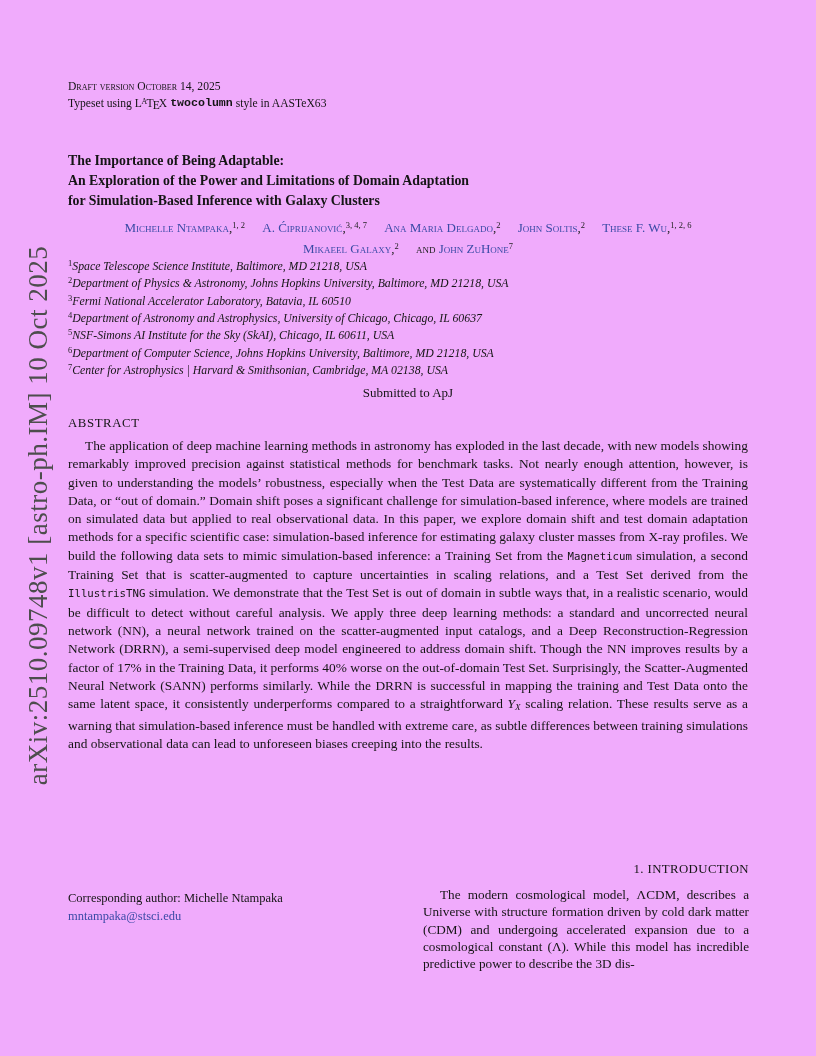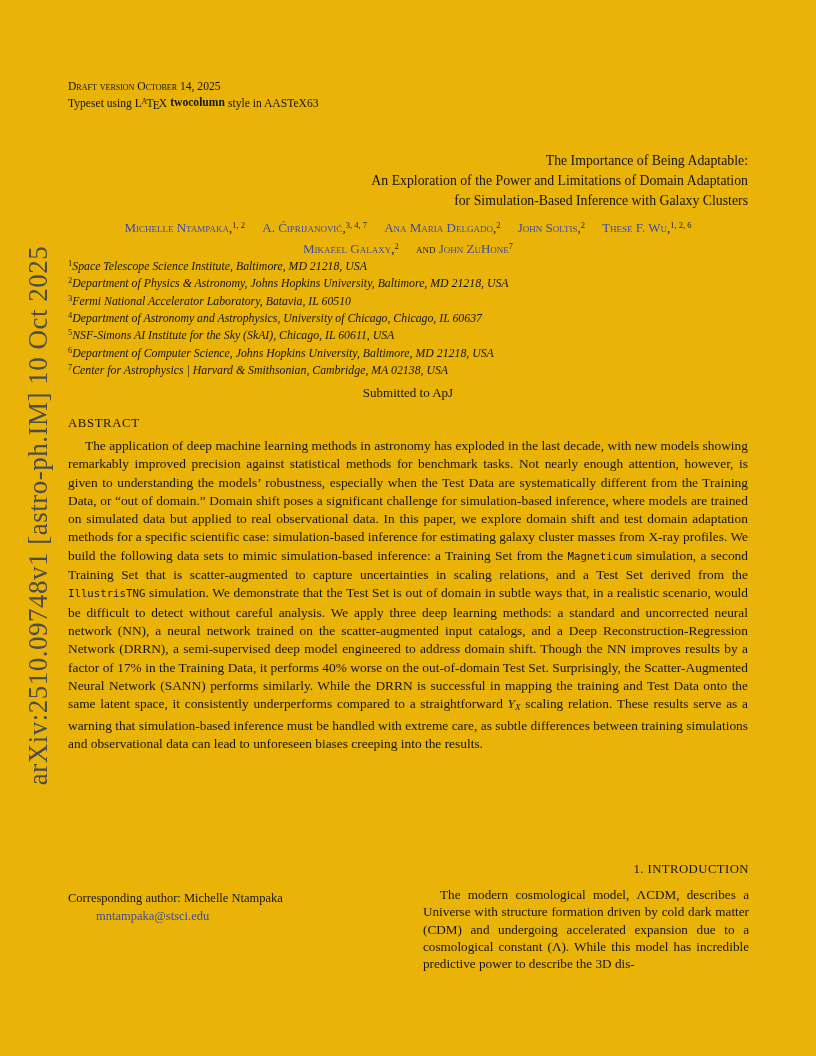--- a/index.html
+++ b/index.html
@@ -2,51 +2,51 @@
 <html><head>
 <meta charset="utf-8">
 <style>
   * { margin: 0; padding: 0; box-sizing: border-box; }
   html, body { background: #ffffff; }
   .page {
     position: relative;
     width: 816px;
     height: 1056px;
     margin: 0 auto;
-    background: #eab308;
+    background: #f0abfc;
     font-family: "Liberation Serif", serif;
     color: #151515;
     overflow: hidden;
   }
 
   
   .meta { position: absolute; left: 68px; top: 80px; font-size: 11.6px; line-height: 14.5px; }
   .smallcaps { font-variant: small-caps; }
   .latex-a { font-size: 0.68em; vertical-align: 0.34em; margin: 0 -0.5px; }
   .latex-e { vertical-align: -0.22em; margin: 0 -1px; }
-  .bold-tc { font-weight: bold; margin: 0 3px; }
+  .bold-tc { font-weight: bold; margin: 0 3px; font-family: Liberation Mono, monospace; }
 
   
   .arxiv-sidebar {
     position: absolute;
     width: 600px;
     left: -262px;
     top: 500px;
     text-align: center;
     transform: rotate(-90deg);
     font-size: 27px;
     color: #4d4d4d;
     letter-spacing: 0.5px;
     white-space: nowrap;
   }
 
   
   .title {
     position: absolute; left: 68px; top: 151px; width: 680px;
-    text-align: right; font-weight: normal; font-size: 13.8px; line-height: 20px;
+    text-align: left; font-weight: bold; font-size: 13.8px; line-height: 20px;
   }
 
   
   .authors {
     position: absolute; left: 68px; top: 216px; width: 680px;
     text-align: center; font-variant: small-caps;
     font-size: 13px; line-height: 18px;
   }
   .author { margin: 0 7px; white-space: nowrap; }
   .author-name { color: #3b4ba6; text-decoration: none; }
@@ -67,21 +67,21 @@
   .abstract-body {
     position: absolute; left: 68px; top: 437px; width: 680px;
     text-align: justify; font-size: 13.4px; line-height: 18.3px; text-indent: 17px;
   }
   .m { font-family: "DejaVu Sans Mono", monospace; font-size: 0.8em; }
   .iv { font-style: italic; }
   .is { font-style: italic; font-size: 0.68em; vertical-align: -0.25em; letter-spacing: 0; }
 
   
   .footnote { position: absolute; left: 68px; top: 890px; width: 330px; font-size: 12.5px; line-height: 17.5px; }
-  .footnote .email { color: #3b4ba6; text-decoration: none; display: inline-block; margin-left: 28px; }
+  .footnote .email { color: #3b4ba6; text-decoration: none; display: inline-block; }
 
   .intro { position: absolute; left: 423px; top: 862px; width: 326px; }
   .intro-heading { text-align: right; font-size: 12.8px; margin-bottom: 9px; letter-spacing: 0.4px; }
   .intro-par { text-align: justify; font-size: 13.2px; line-height: 17.3px; text-indent: 17px; }
 </style>
 </head>
 <body>
 
 <div class="page">
 

